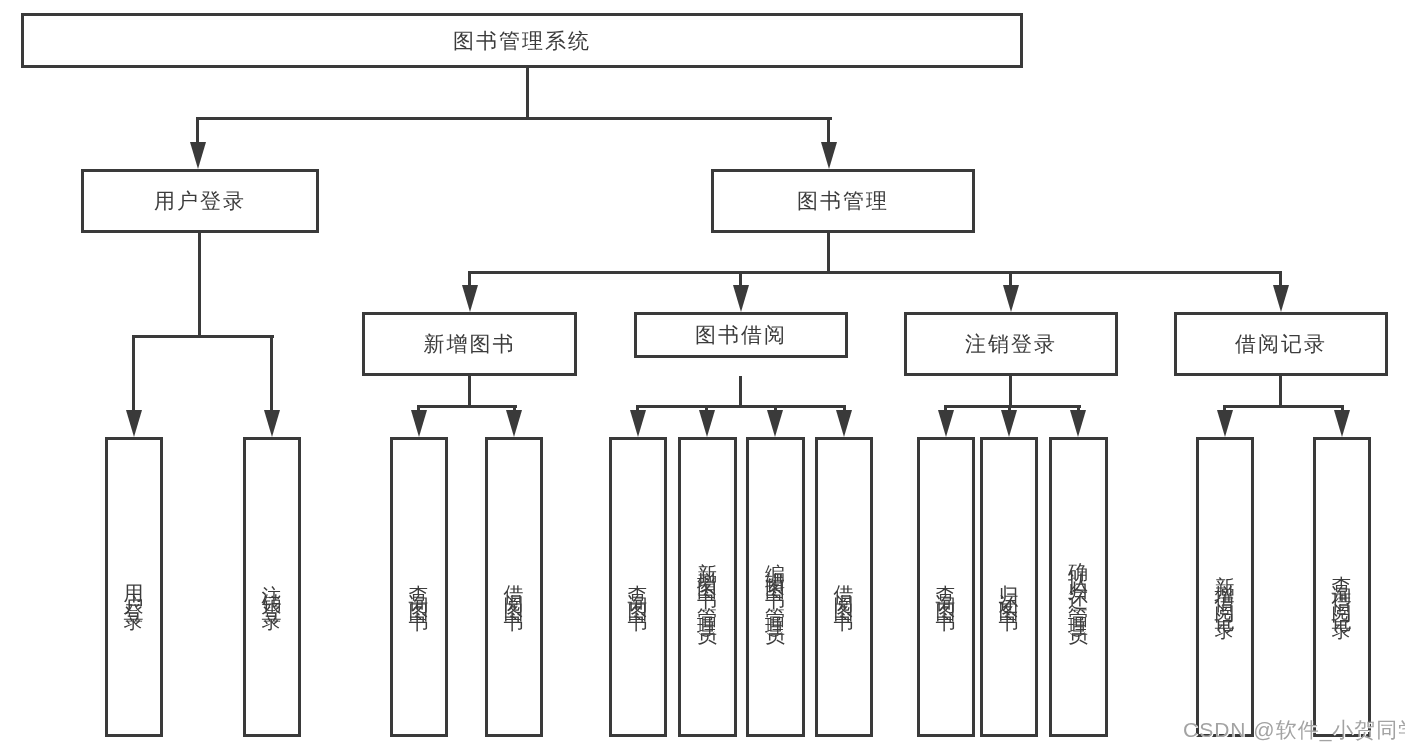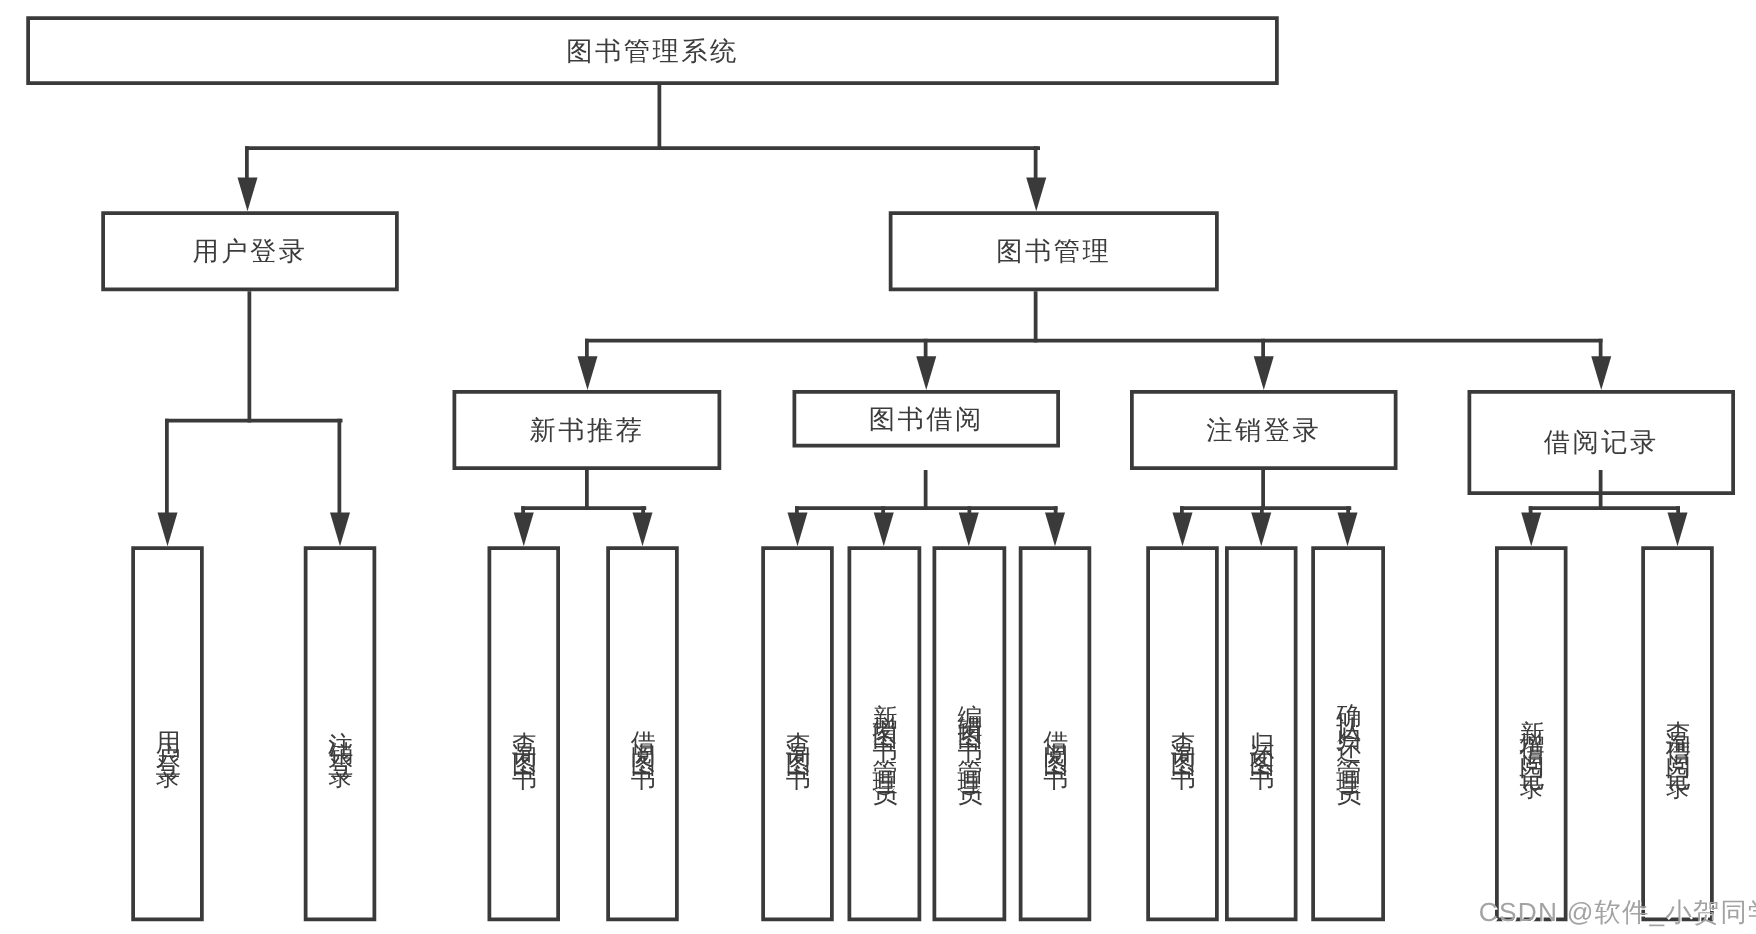--- a/index.html
+++ b/index.html
@@ -95,29 +95,29 @@
   <div class="line" style="left:468px; top:271px; width:3px; height:17px;"></div>
   <div class="line" style="left:739px; top:271px; width:3px; height:17px;"></div>
   <div class="line" style="left:1009px; top:271px; width:3px; height:17px;"></div>
   <div class="line" style="left:1279px; top:271px; width:3px; height:17px;"></div>
   <div class="arrow" style="left:462px; top:285px;"></div>
   <div class="arrow" style="left:733px; top:285px;"></div>
   <div class="arrow" style="left:1003px; top:285px;"></div>
   <div class="arrow" style="left:1273px; top:285px;"></div>
 
   <div class="box" style="left:362px; top:312px; width:215px; height:64px;">
-    <span class="hlabel">新书推荐</span>
+    <span class="hlabel">新增图书</span>
   </div>
   <div class="box" style="left:634px; top:312px; width:214px; height:46px;">
     <span class="hlabel">图书借阅</span>
   </div>
   <div class="box" style="left:904px; top:312px; width:214px; height:64px;">
     <span class="hlabel">注销登录</span>
   </div>
-  <div class="box" style="left:1174px; top:312px; width:214px; height:84px;">
+  <div class="box" style="left:1174px; top:312px; width:214px; height:64px;">
     <span class="hlabel">借阅记录</span>
   </div>
 
   <div class="line" style="left:468px; top:376px; width:3px; height:32px;"></div>
   <div class="line" style="left:739px; top:376px; width:3px; height:32px;"></div>
   <div class="line" style="left:1009px; top:376px; width:3px; height:32px;"></div>
   <div class="line" style="left:1279px; top:376px; width:3px; height:32px;"></div>
 
   <div class="line" style="left:417px; top:405px; width:100px; height:3px;"></div>
   <div class="line" style="left:636px; top:405px; width:210px; height:3px;"></div>

